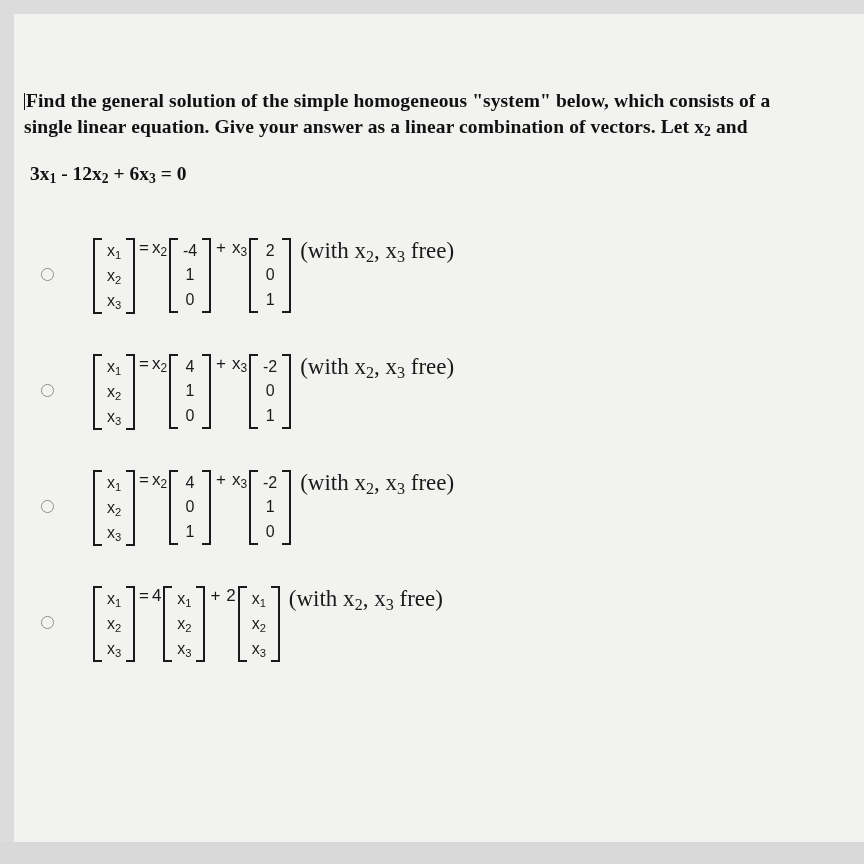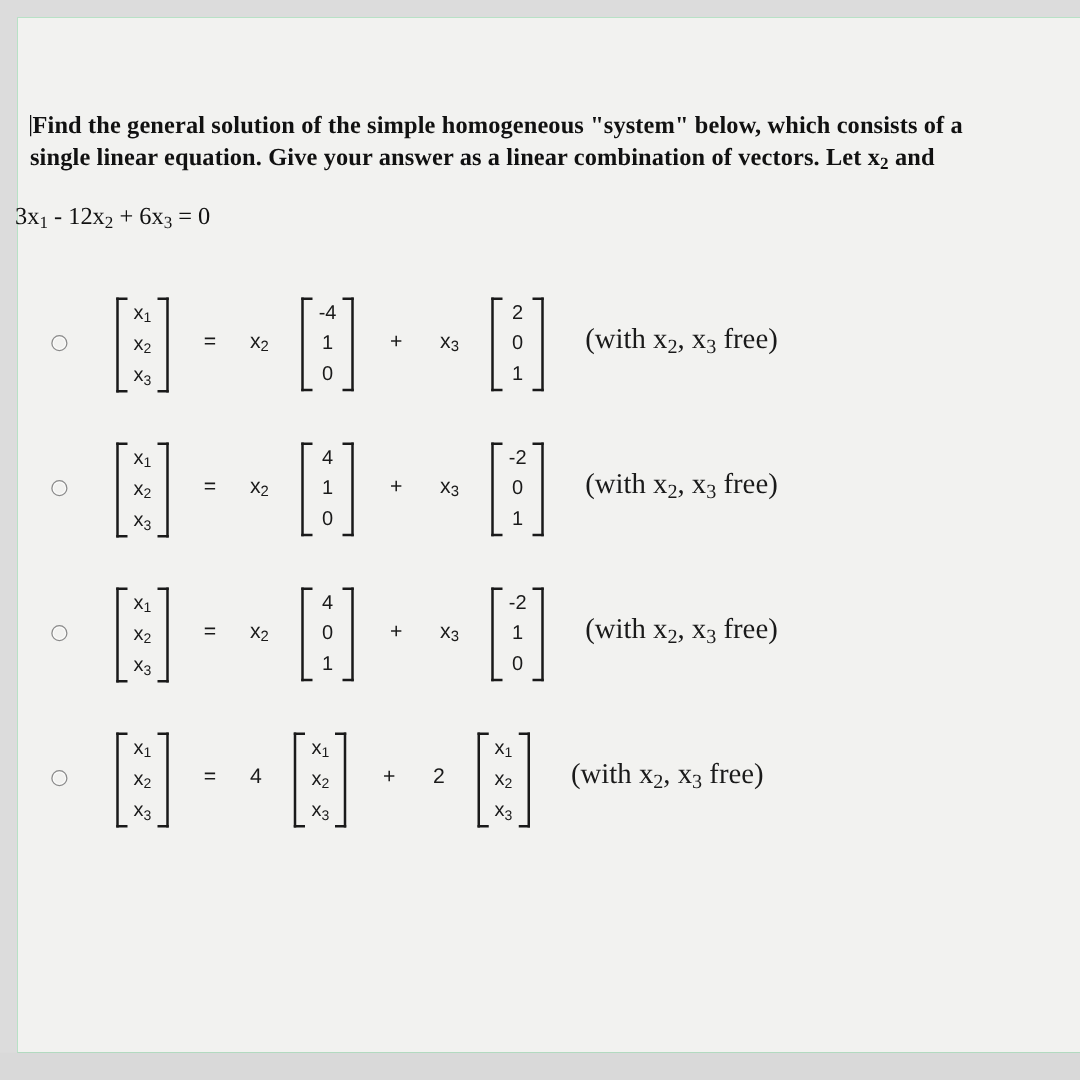--- a/index.html
+++ b/index.html
@@ -63,24 +63,24 @@
   .question .caret {
     display: inline-block;
     width: 1px;
     height: 17px;
     background: #111;
     vertical-align: -3px;
     margin-right: 1px;
   }
   .equation {
     position: absolute;
-    left: 12px;
+    left: 30px;
     top: 163px;
     font-size: 19.5px;
-    font-weight: normal;
+    font-weight: bold;
     color: #111111;
   }
   sub {
     font-size: 0.7em;
     vertical-align: -0.25em;
   }
 
   .options {
     position: absolute;
     left: 0;
@@ -100,22 +100,21 @@
     border: 1px solid #8a8a8a;
     border-radius: 50%;
     background: #f2f2f0;
     box-shadow: inset 0 0 0 1px #fbfbfa;
   }
   .answer {
     position: absolute;
     left: 92px;
     top: 6px;
     display: flex;
-    align-items: center;
-    gap: 24px;
+    align-items: flex-start;
   }
 
   .matrix {
     display: inline-flex;
     align-items: center;
     position: relative;
     padding: 0 9px;
     margin: 0 1px;
   }
   .matrix::before,

